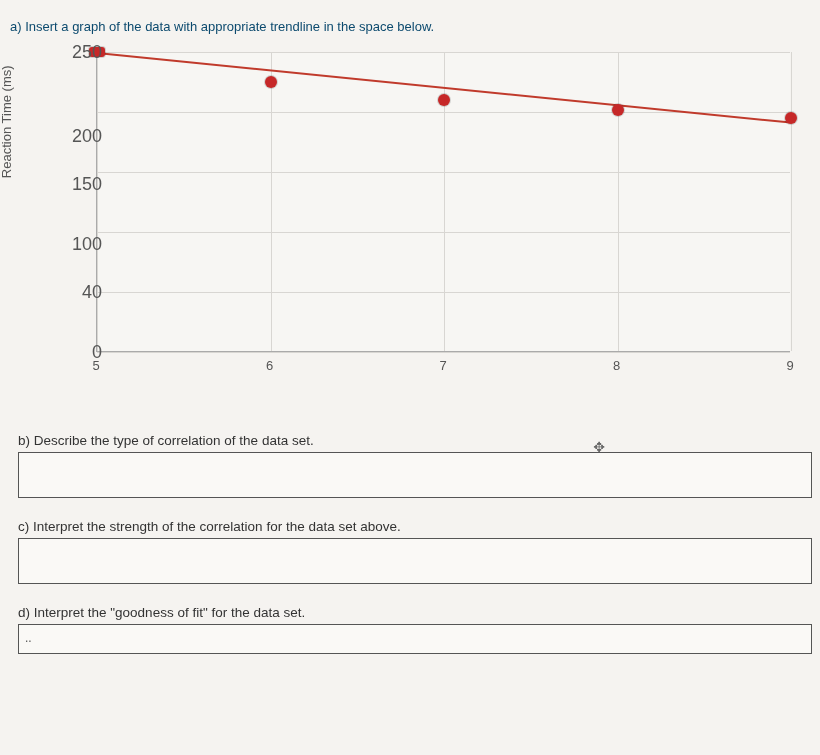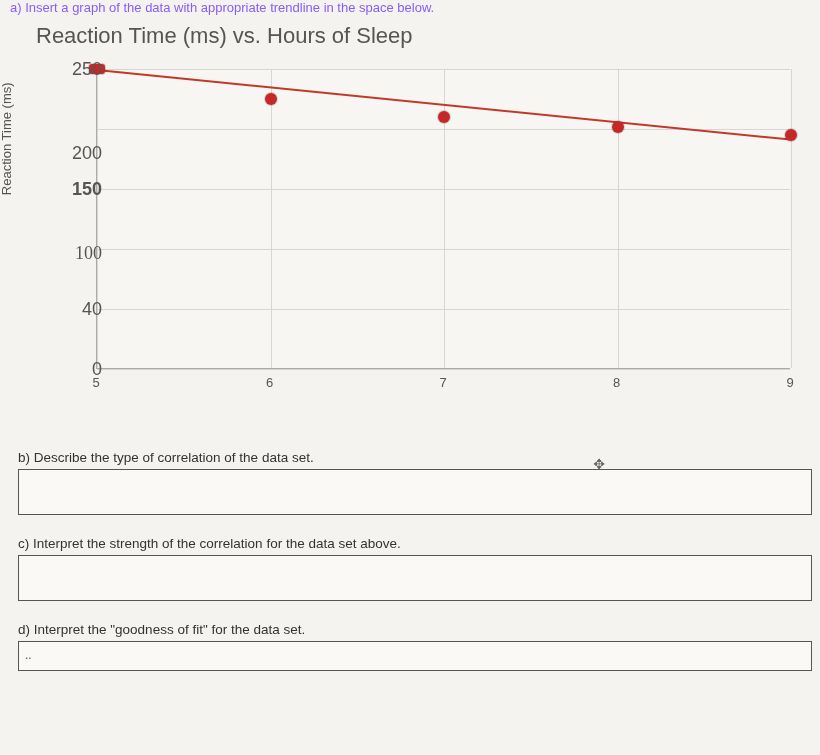--- a/index.html
+++ b/index.html
@@ -1,18 +1,18 @@
 <!DOCTYPE html>
 <html><head>
 <meta charset="utf-8">
 <style>
   *{box-sizing:border-box;margin:0;padding:0}
   body{font-family:Arial,Helvetica,sans-serif;background:#f5f3f0;width:820px;height:755px;overflow:hidden;color:#333}
   .page{padding:0 10px}
-  .q-label{font-size:13px;color:#8b5cf6;margin:0 0 8px 0}
+  .q-label{font-size:13px;color:#0c4a6e;margin:19px 0 8px 0}
   .chart-title{font-size:22px;color:#555;margin:4px 0 10px 26px;font-weight:400}
   .chart-wrap{position:relative;width:790px;height:370px;margin-left:0}
   .ylabel{position:absolute;left:-4px;top:50%;transform:rotate(-90deg) translateX(50%);transform-origin:left center;font-size:13px;color:#555;white-space:nowrap}
   .plot-area{position:absolute;left:86px;top:10px;width:694px;height:300px;border-left:1px solid #aaa;border-bottom:1px solid #aaa;background:#f7f6f3}
   .grid-h{position:absolute;left:0;width:100%;height:0;border-top:1px solid #d8d6d2}
   .grid-v{position:absolute;top:0;height:100%;width:0;border-left:1px solid #d8d6d2}
   .ytick{position:absolute;right:698px;font-size:18px;color:#555;transform:translateY(-50%);text-align:right;width:36px}
   .xtick{position:absolute;top:316px;font-size:13px;color:#555;transform:translateX(-50%)}
   .xlabel{position:absolute;left:86px;width:694px;top:346px;text-align:center;font-size:14px;color:#444}
   .trend{position:absolute;height:2px;background:#c03a2b;transform-origin:left center}
@@ -23,21 +23,20 @@
   .q-text{font-size:13.5px;color:#333;margin-bottom:4px}
   .answer-box{width:794px;height:46px;border:1px solid #555;background:#faf9f6;position:relative}
   #qb .answer-box::after{content:"✥";position:absolute;right:206px;top:-14px;color:#666;font-size:14px}
   #qd .answer-box{height:30px;padding:6px;font-size:12px;color:#555}
 </style>
 </head>
 <body>
 
 <div class="page">
   <div class="q-label">a) Insert a graph of the data with appropriate trendline in the space below.</div>
-  <div class="chart-title">Reaction Time (ms) vs. Hours of Sleep</div>
 
   <div class="chart-wrap">
     <div class="ylabel">Reaction Time (ms)</div>
     <div class="plot-area" id="plot">
         <div class="grid-h" style="top: 300px;"></div>
         <div class="grid-h" style="top: 240px;"></div>
         <div class="grid-h" style="top: 180px;"></div>
         <div class="grid-h" style="top: 120px;"></div>
         <div class="grid-h" style="top: 60px;"></div>
         <div class="grid-h" style="top: 0px;"></div>
@@ -50,22 +49,22 @@
         <div class="pt start" style="left: 0px; top: 0px;"></div>
         <div class="pt" style="left: 173.5px; top: 30px;"></div>
         <div class="pt" style="left: 347px; top: 48px;"></div>
         <div class="pt" style="left: 520.5px; top: 57.6px;"></div>
         <div class="pt" style="left: 694px; top: 66px;"></div>
       </div>
     <div id="yticks"></div>
     <div id="xticks"></div>
   <div class="ytick" style="top: 310px;">0</div>
       <div class="ytick" style="top: 250px;">40</div>
-      <div class="ytick" style="top: 194px; font-family: Liberation Serif, serif;">100</div>
-      <div class="ytick" style="top: 130px; font-weight: bold;">150</div>
+      <div class="ytick" style="top: 202px;">100</div>
+      <div class="ytick" style="top: 142px;">150</div>
       <div class="ytick" style="top: 70px; margin-top: 24px;">200</div>
       <div class="ytick" style="top: 10px;">250</div>
       <div class="xtick" style="left: 86px;">5</div>
       <div class="xtick" style="left: 259.5px;">6</div>
       <div class="xtick" style="left: 433px;">7</div>
       <div class="xtick" style="left: 606.5px;">8</div>
       <div class="xtick" style="left: 780px;">9</div>
     </div>
 
   <div class="questions">

